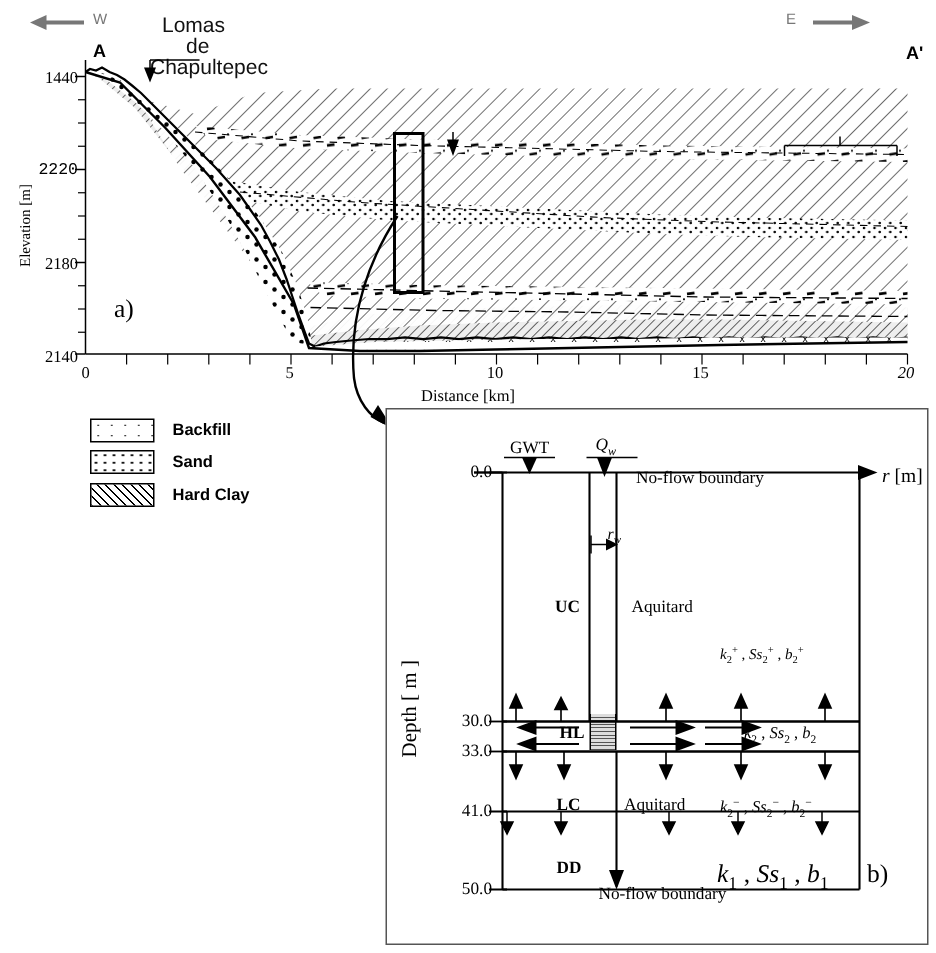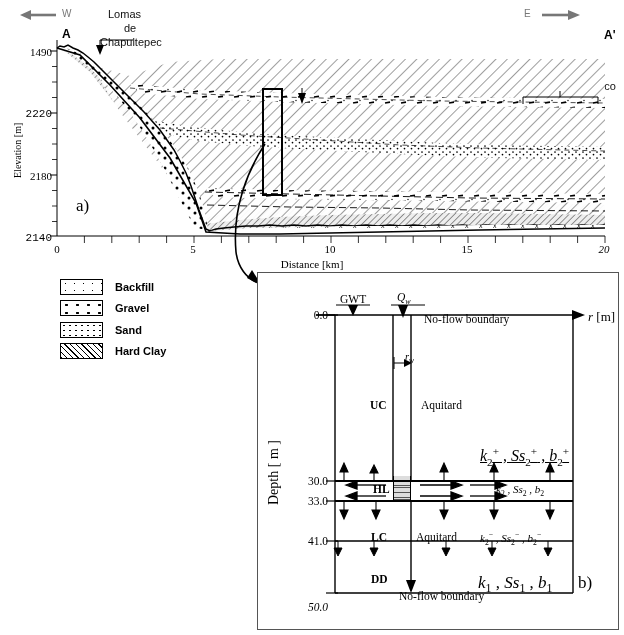--- a/index.html
+++ b/index.html
@@ -52,21 +52,21 @@
   }
   .xtick-num {
     position: absolute;
     font-family: "Liberation Serif", serif;
     font-size: 11px;
     text-align: center;
   }
   .annot {
     position: absolute;
     font-family: "Liberation Sans", sans-serif;
-    font-size: 11px;
+    font-size: 14px;
     color: #111;
   }
   .endlabel {
     position: absolute;
     font-family: "Liberation Sans", sans-serif;
     font-size: 12px;
     font-weight: bold;
   }
   .panel-letter {
     position: absolute;
@@ -204,24 +204,24 @@
         <line x1="2" y1="7" x2="30" y2="7" stroke="#777" stroke-width="2.6"></line>
         <polygon points="40,7 28,2 28,12" fill="#777"></polygon>
       </svg>
     </div>
 
     <div class="endlabel" style="left:62px; top:27px;">A</div>
     <div class="endlabel" style="left:604px; top:28px;">A'</div>
 
     <div class="axis-label-y" style="left:12px; top:178px;">Elevation [m]</div>
 
-    <div class="tick-num" style="left:10px; top:46px; width:42px;">1490</div>
+    <div class="tick-num" style="left:10px; top:46px; width:42px;">1440</div>
     <div class="tick-num" style="left:10px; top:108px; width:42px;font-family:Liberation Mono, monospace;">2220</div>
     <div class="tick-num" style="left:10px; top:170px; width:42px;">2180</div>
-    <div class="tick-num" style="left:10px; top:232px; width:42px;font-family:Liberation Mono, monospace;">2140</div>
+    <div class="tick-num" style="left:10px; top:232px; width:42px;">2140</div>
 
     <div class="xtick-num" style="left:47px; top:243px; width:20px;">0</div>
     <div class="xtick-num" style="left:183px; top:243px; width:20px;">5</div>
     <div class="xtick-num" style="left:320px; top:243px; width:20px;">10</div>
     <div class="xtick-num" style="left:457px; top:243px; width:20px;">15</div>
     <div class="xtick-num" style="left:594px; top:243px; width:20px;font-style:italic;">20</div>
 
     <div class="xtick-num" style="left:252px; top:258px; width:120px; font-size:11px;">Distance [km]</div>
 
     <div class="annot" style="left:108px; top:8px;">Lomas</div>
@@ -401,42 +401,38 @@
       <polygon points="262,286 247,278 252,270" fill="#000"></polygon>
     </svg>
   </div>
 
   <div id="legend">
     <div class="legend-row">
       <div class="legend-swatch sw-backfill"></div>
       <div class="legend-text">Backfill</div>
     </div>
     <div class="legend-row">
-      <div class="legend-swatch sw-gravel"></div>
-      <div class="legend-text">Gravel</div>
-    </div>
-    <div class="legend-row">
       <div class="legend-swatch sw-sand"></div>
       <div class="legend-text">Sand</div>
     </div>
     <div class="legend-row">
       <div class="legend-swatch sw-hardclay"></div>
       <div class="legend-text">Hard Clay</div>
     </div>
   </div>
 
   <div id="panelB">
 
     <div class="axis-depth" style="left:8px; top:232px;">Depth [ m ]</div>
 
     <div class="depth-num" style="left:36px; top:36px;">0.0</div>
     <div class="depth-num" style="left:36px; top:202px;">30.0</div>
     <div class="depth-num" style="left:36px; top:222px;">33.0</div>
     <div class="depth-num" style="left:36px; top:262px;">41.0</div>
-    <div class="depth-num" style="left:36px; top:328px;font-style:italic;">50.0</div>
+    <div class="depth-num" style="left:36px; top:314px;">50.0</div>
 
     <div class="mlabel-b" style="left:112px; top:126px;">UC</div>
     <div class="mlabel" style="left:163px; top:126px;">Aquitard</div>
 
     <div class="mlabel-b" style="left:115px; top:210px;">HL</div>
 
     <div class="mlabel-b" style="left:113px; top:258px;">LC</div>
     <div class="mlabel" style="left:158px; top:258px;">Aquitard</div>
 
     <div class="mlabel-b" style="left:113px; top:300px;">DD</div>
@@ -455,21 +451,21 @@
     </div>
 
     <div class="mlabel" style="left:330px; top:36px; font-size:13px;">
       <span class="mathvar">r</span> [m]
     </div>
 
     <div class="mlabel ital" style="left:151px; top:303px; font-size:12px;">
       <span class="mathvar">z</span>
     </div>
 
-    <div class="mlabel" style="left:222px; top:172px; font-size:16px;text-decoration:underline;">
+    <div class="mlabel" style="left:222px; top:156px; font-size:10px;">
       <span class="mathvar">k</span><sub>2</sub><sup>+</sup> , <span class="mathvar">Ss</span><sub>2</sub><sup>+</sup> , <span class="mathvar">b</span><sub>2</sub><sup>+</sup>
     </div>
 
     <div class="mlabel" style="left:238px; top:210px; font-size:11px;">
       <span class="mathvar">k</span><sub>2</sub> , <span class="mathvar">Ss</span><sub>2</sub> , <span class="mathvar">b</span><sub>2</sub>
     </div>
 
     <div class="mlabel" style="left:222px; top:257px; font-size:11px;">
       <span class="mathvar">k</span><sub>2</sub><sup>−</sup> , <span class="mathvar">Ss</span><sub>2</sub><sup>−</sup> , <span class="mathvar">b</span><sub>2</sub><sup>−</sup>
     </div>

